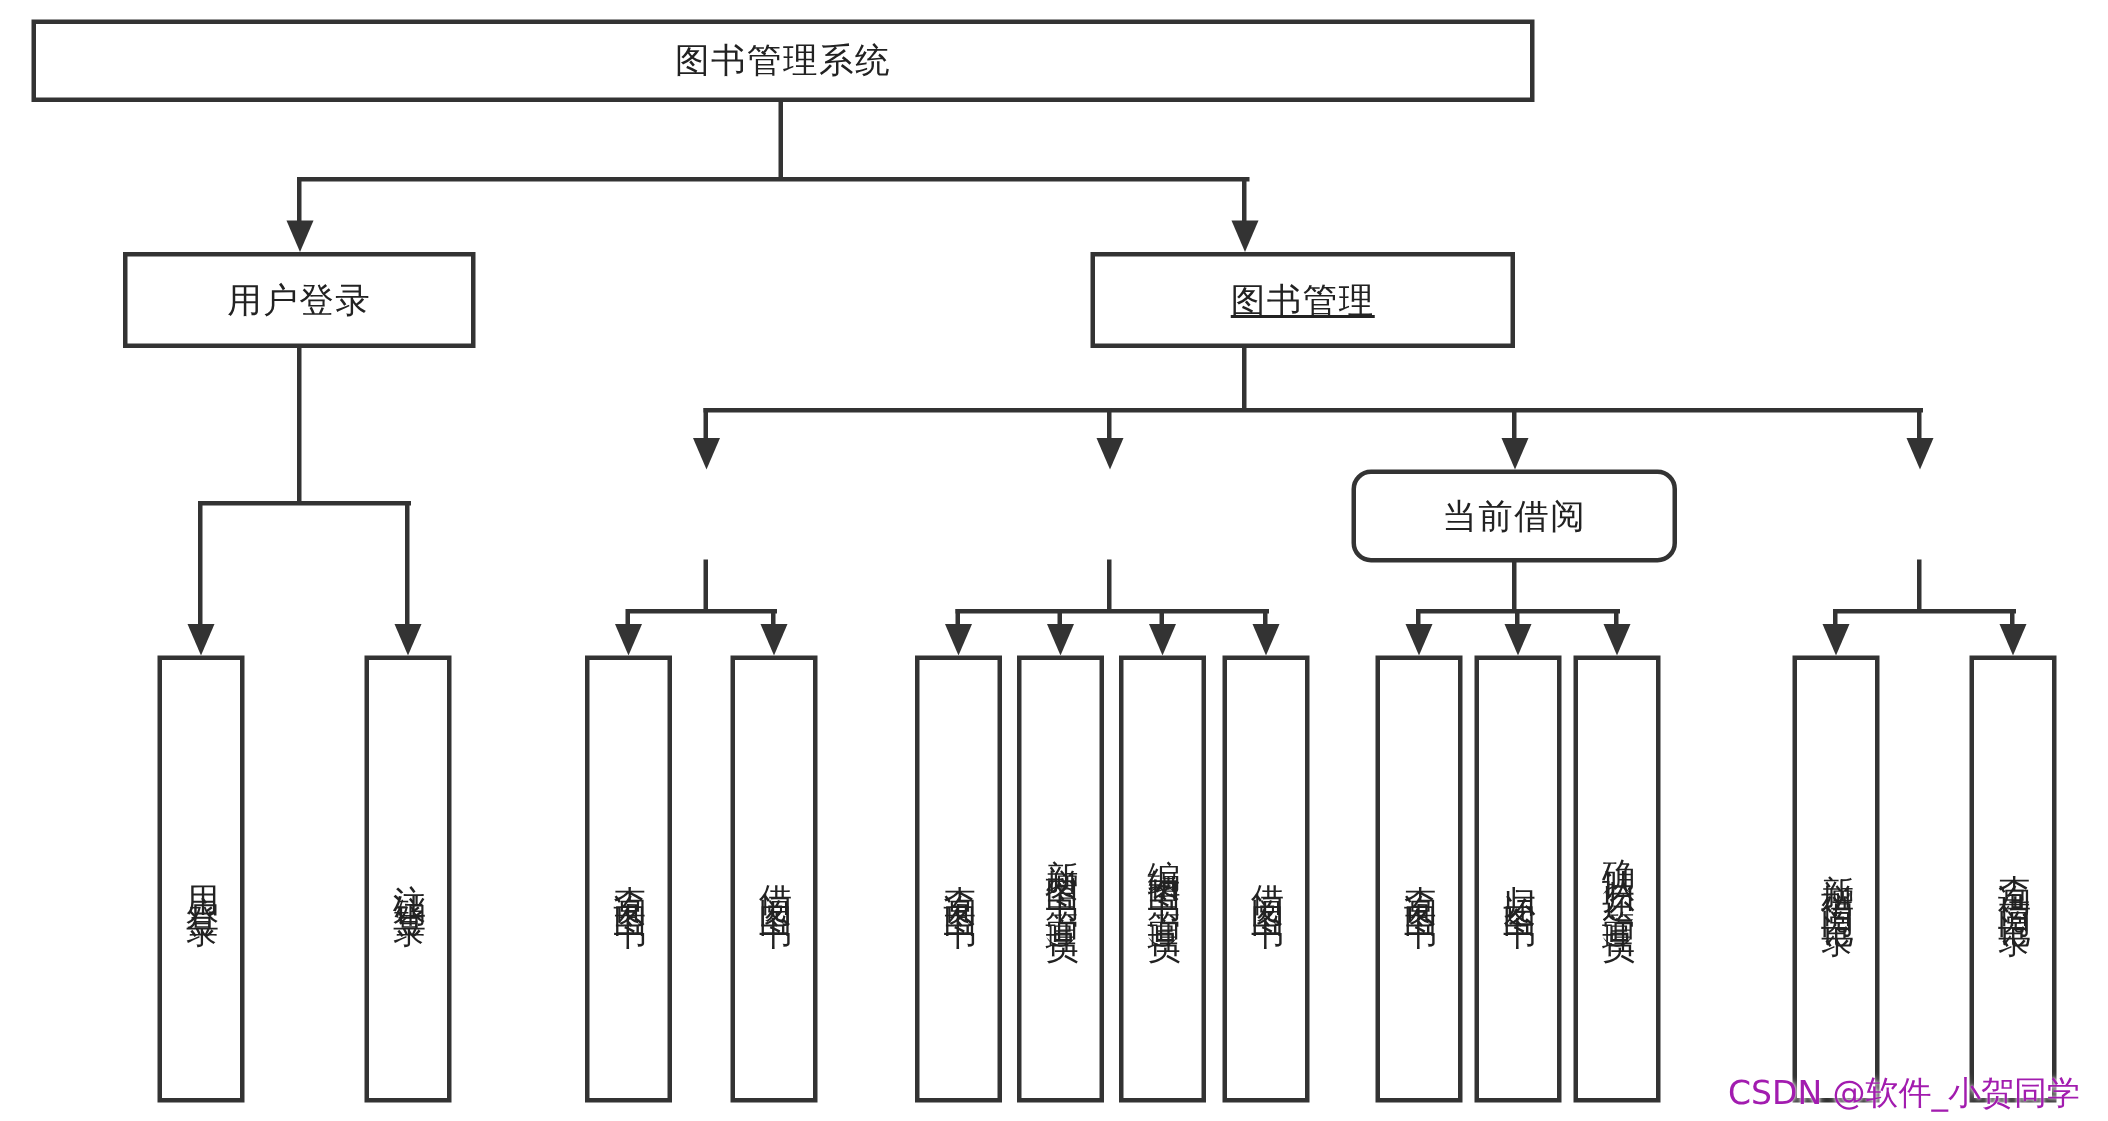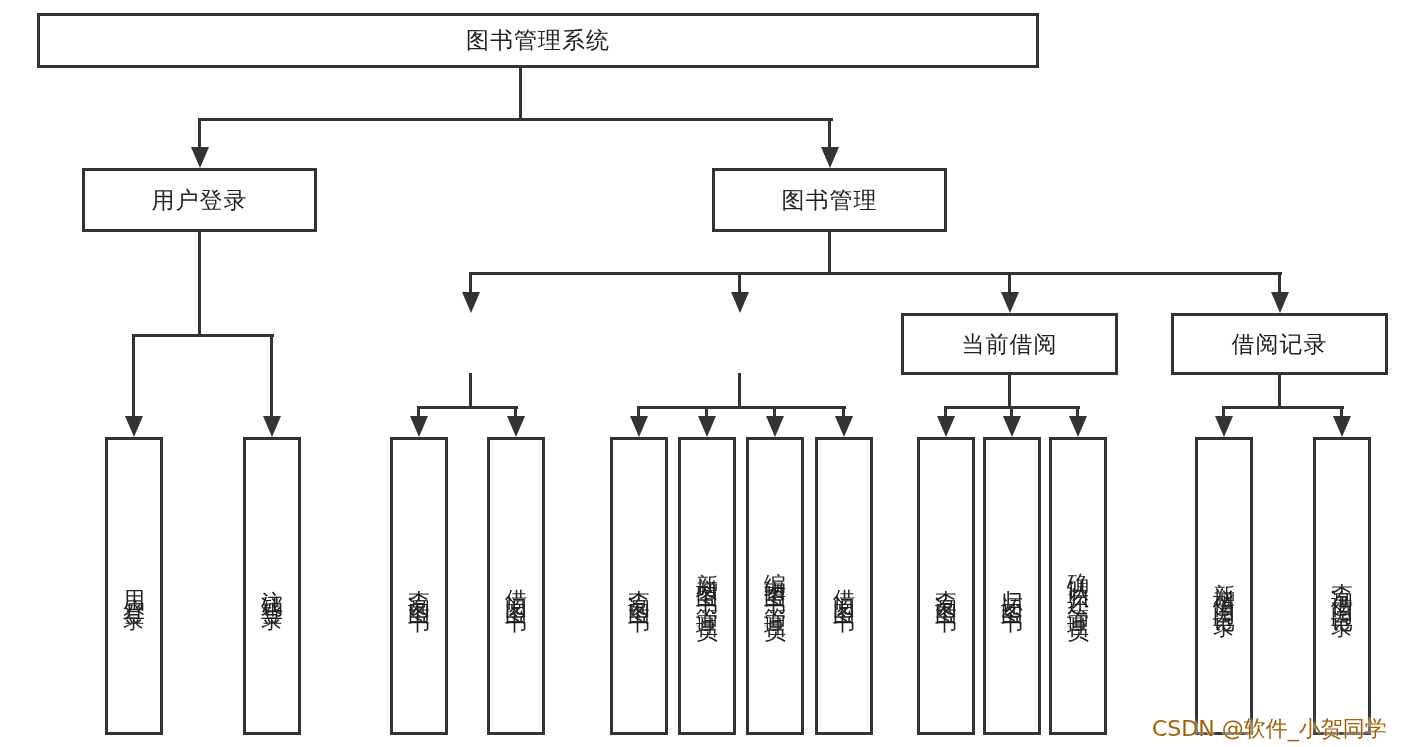--- a/index.html
+++ b/index.html
@@ -71,46 +71,46 @@
     border-left: 9px solid transparent;
     border-right: 9px solid transparent;
     border-top: 21px solid #333333;
     z-index: 1;
   }
   .watermark {
     position: absolute;
     left: 1152px;
     top: 714px;
     font-size: 22px;
-    color: #a16207;
+    color: #a21caf;
     z-index: 5;
     white-space: nowrap;
     text-shadow: 0 0 2px #ffffff, 0 0 4px #ffffff;
   }
 </style>
 </head>
 <body>
 
 <div id="canvas">
 
-  <div class="node" style="left:21px; top:13px; width:1002px; height:55px;margin-left:16px;">
+  <div class="node" style="left:21px; top:13px; width:1002px; height:55px;">
     <span>图书管理系统</span>
   </div>
 
   <div class="vl" style="left:519px; top:66px; height:54px;"></div>
   <div class="hl" style="left:198px; top:118px; width:635px;"></div>
   <div class="vl" style="left:198px; top:118px; height:34px;"></div>
   <div class="ar" style="left:191px; top:147px;"></div>
   <div class="vl" style="left:828px; top:118px; height:34px;"></div>
   <div class="ar" style="left:821px; top:147px;"></div>
 
   <div class="node" style="left:82px; top:168px; width:235px; height:64px;">
     <span>用户登录</span>
   </div>
-  <div class="node" style="left:712px; top:168px; width:235px; height:64px;">
+  <div class="node" style="left:727px; top:168px; width:283px; height:64px;text-decoration:underline;">
     <span>图书管理</span>
   </div>
 
   <div class="vl" style="left:198px; top:230px; height:106px;"></div>
   <div class="hl" style="left:132px; top:334px; width:142px;"></div>
   <div class="vl" style="left:132px; top:334px; height:84px;"></div>
   <div class="ar" style="left:125px; top:416px;"></div>
   <div class="vl" style="left:270px; top:334px; height:84px;"></div>
   <div class="ar" style="left:263px; top:416px;"></div>
 
@@ -118,25 +118,22 @@
   <div class="hl" style="left:469px; top:272px; width:813px;"></div>
   <div class="vl" style="left:469px; top:272px; height:22px;"></div>
   <div class="ar" style="left:462px; top:292px;"></div>
   <div class="vl" style="left:738px; top:272px; height:22px;"></div>
   <div class="ar" style="left:731px; top:292px;"></div>
   <div class="vl" style="left:1008px; top:272px; height:22px;"></div>
   <div class="ar" style="left:1001px; top:292px;"></div>
   <div class="vl" style="left:1278px; top:272px; height:22px;"></div>
   <div class="ar" style="left:1271px; top:292px;"></div>
 
-  <div class="node" style="left:901px; top:313px; width:217px; height:62px;">
+  <div class="node" style="left:901px; top:313px; width:217px; height:62px;border-radius:13px;">
     <span>当前借阅</span>
-  </div>
-  <div class="node" style="left:1171px; top:313px; width:217px; height:62px;">
-    <span>借阅记录</span>
   </div>
 
   <div class="vl" style="left:469px; top:373px; height:35px;"></div>
   <div class="hl" style="left:418px; top:406px; width:100px;"></div>
   <div class="vl" style="left:417px; top:406px; height:13px;"></div>
   <div class="ar" style="left:410px; top:416px;"></div>
   <div class="vl" style="left:514px; top:406px; height:13px;"></div>
   <div class="ar" style="left:507px; top:416px;"></div>
 
   <div class="vl" style="left:738px; top:373px; height:35px;"></div>

